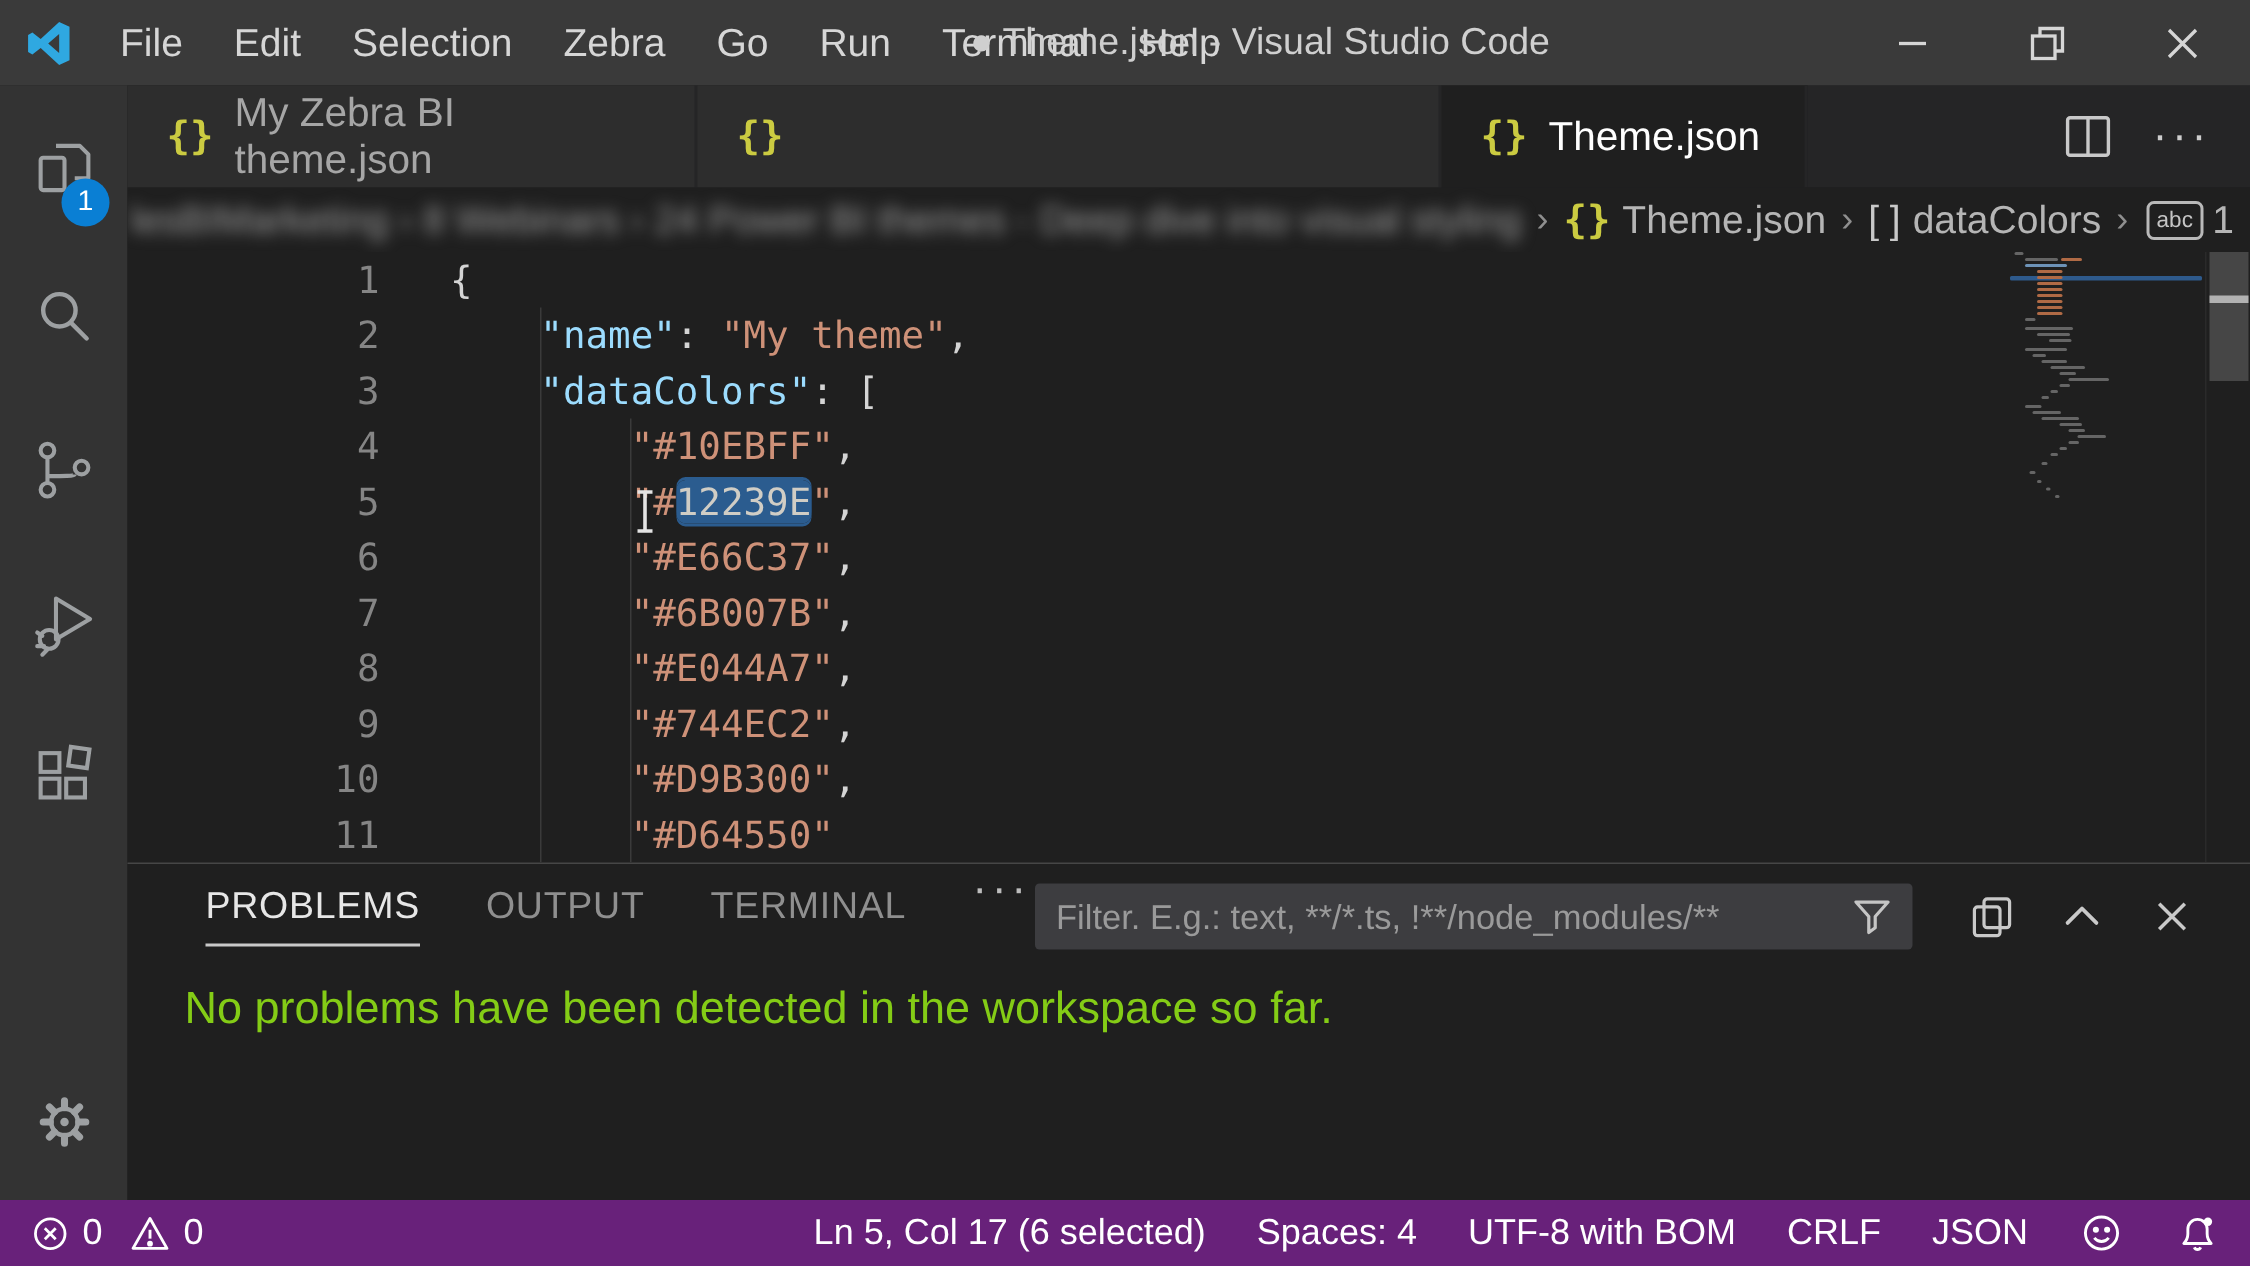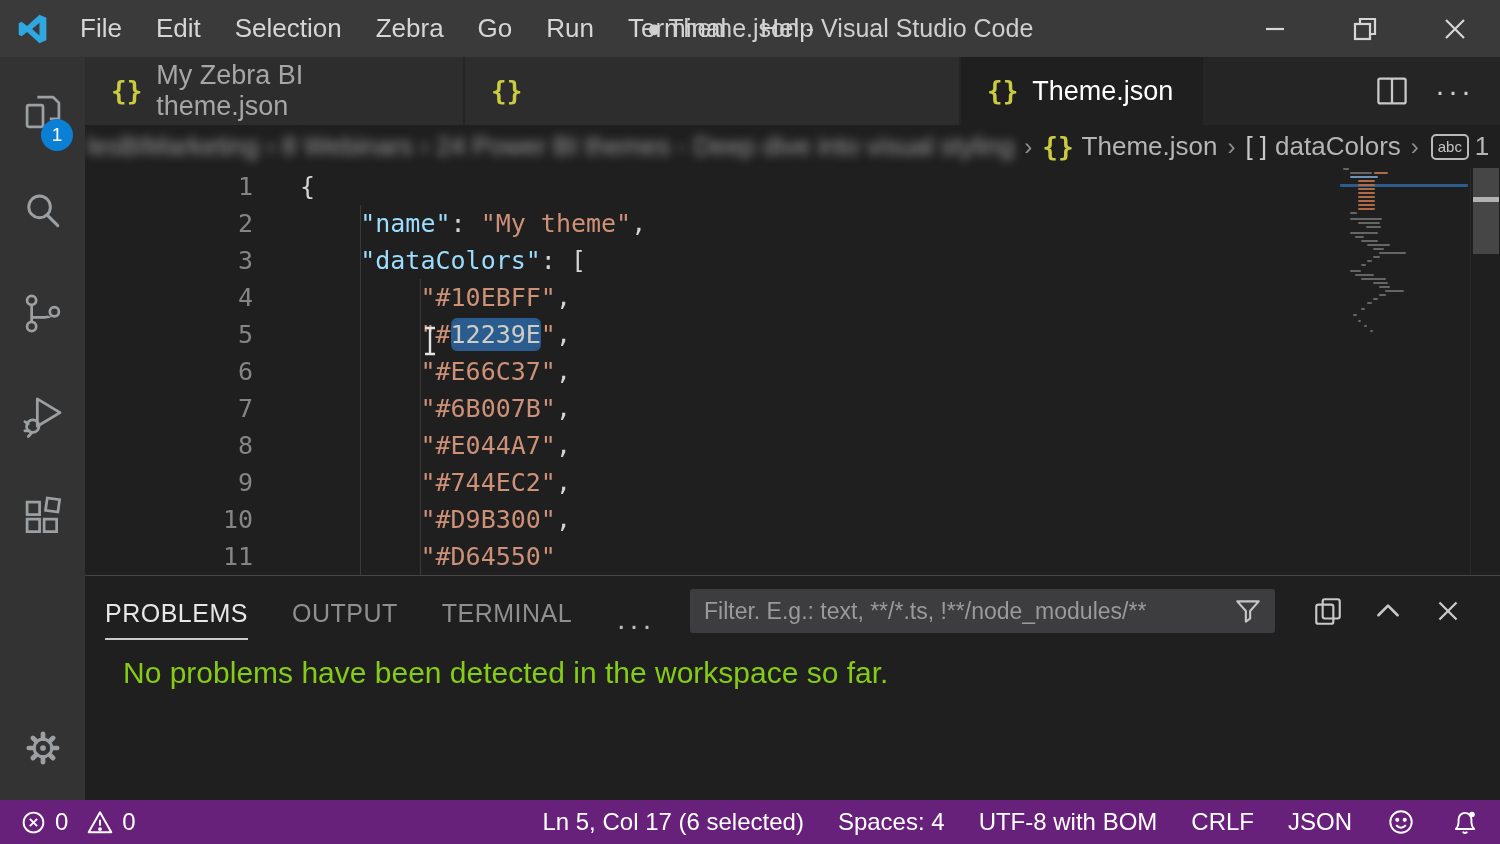--- a/index.html
+++ b/index.html
@@ -53,21 +53,21 @@
 
   
   .minimap { position: absolute; top: 0; right: 30px; width: 130px; height: 407px; }
   .mm-row { position: absolute; height: 2px; border-radius: 1px; }
   .scrollbar { position: absolute; top: 0; right: 0; width: 30px; height: 407px; border-left: 1px solid #2a2a2a; }
   .sb-slider { position: absolute; top: 0; left: 2px; width: 26px; height: 86px; background: rgba(125,125,125,0.42); }
   .sb-marker { position: absolute; top: 29px; left: 2px; width: 26px; height: 5px; background: rgba(215,215,215,0.75); }
 
   
   .panel { position: absolute; top: 518px; left: 0; width: 1415px; height: 225px; background: #1f1f1f; border-top: 1px solid #464646; }
-  .panel-header { position: relative; height: 66px; display: flex; align-items: flex-end; padding-left: 20px; }
+  .panel-header { position: relative; height: 66px; display: flex; align-items: flex-start; padding-left: 52px; }
   .panel-tab { font-size: 25px; color: #8f8f8f; margin-right: 44px; letter-spacing: 0.5px; padding: 14px 0; position: relative; }
   .panel-tab.active { color: #e7e7e7; }
   .panel-tab.active::after { content: ""; position: absolute; left: 0; right: 0; bottom: 2px; height: 2px; background: #c9c9c9; }
   .panel-more { color: #bdbdbd; font-size: 30px; letter-spacing: 3px; margin-right: 30px; }
   .filter-box { position: absolute; left: 605px; top: 13px; width: 585px; height: 44px; background: #3d3d40; border-radius: 3px; display: flex; align-items: center; }
   .filter-input { flex: 1; background: transparent; border: none; outline: none; color: #c0c0c0; font-size: 23px; padding: 0 14px; font-family: "Liberation Sans", sans-serif; }
   .filter-input::placeholder { color: #9a9a9a; }
   .filter-funnel { margin-right: 12px; flex: 0 0 auto; display: flex; }
   .panel-actions { position: absolute; right: 36px; top: 13px; display: flex; align-items: center; gap: 28px; height: 44px; }
   .panel-message { padding: 14px 0 0 38px; font-size: 30px; color: #84cc16; }

